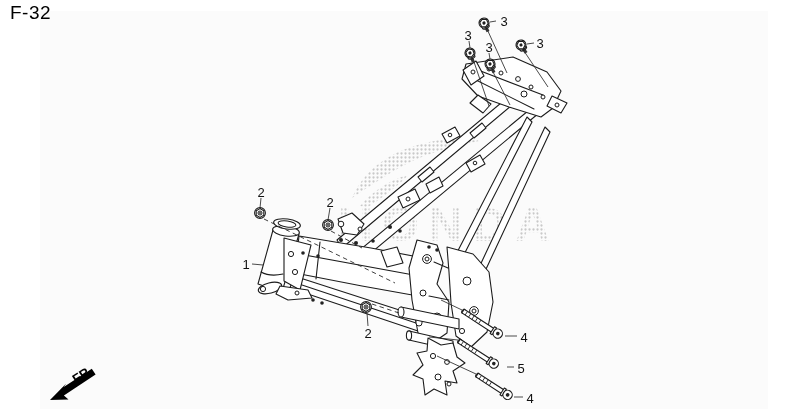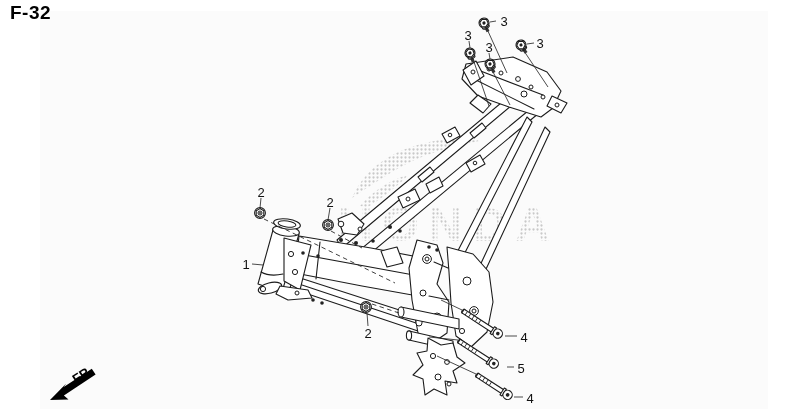--- a/index.html
+++ b/index.html
@@ -1,19 +1,19 @@
 <!DOCTYPE html>
 <html><head>
 <meta charset="utf-8">
 <style>
   html,body{margin:0;padding:0;background:#fff;}
   #stage{position:relative;width:810px;height:420px;background:#fff;overflow:hidden;
          font-family:"Liberation Sans",sans-serif;}
   #scan-area{position:absolute;left:40px;top:11px;width:728px;height:398px;background:#fbfbfb;}
-  #fig-code{position:absolute;left:10px;top:2px;font-size:19px;font-weight:bold;color:#000;letter-spacing:.5px;}
+  #fig-code{position:absolute;left:10px;top:2px;font-size:19px;font-weight:normal;color:#000;letter-spacing:.5px;}
   .callout{position:absolute;transform:translate(-50%,-50%);font-size:13px;color:#111;
            line-height:1;user-select:none;}
   svg{position:absolute;left:0;top:0;}
   .ink{stroke:#1c1c1c;stroke-width:1.1;fill:#fff;stroke-linejoin:round;stroke-linecap:round;}
   .ln{stroke:#1c1c1c;stroke-width:1.1;fill:none;stroke-linecap:round;}
   .thin{stroke:#2a2a2a;stroke-width:.85;fill:none;}
   .dash{stroke:#2a2a2a;stroke-width:.9;fill:none;stroke-dasharray:4.5 3.5;}
   .dark{fill:#222;stroke:none;}
   .hole{fill:#fff;stroke:#1c1c1c;stroke-width:1;}
 </style>

